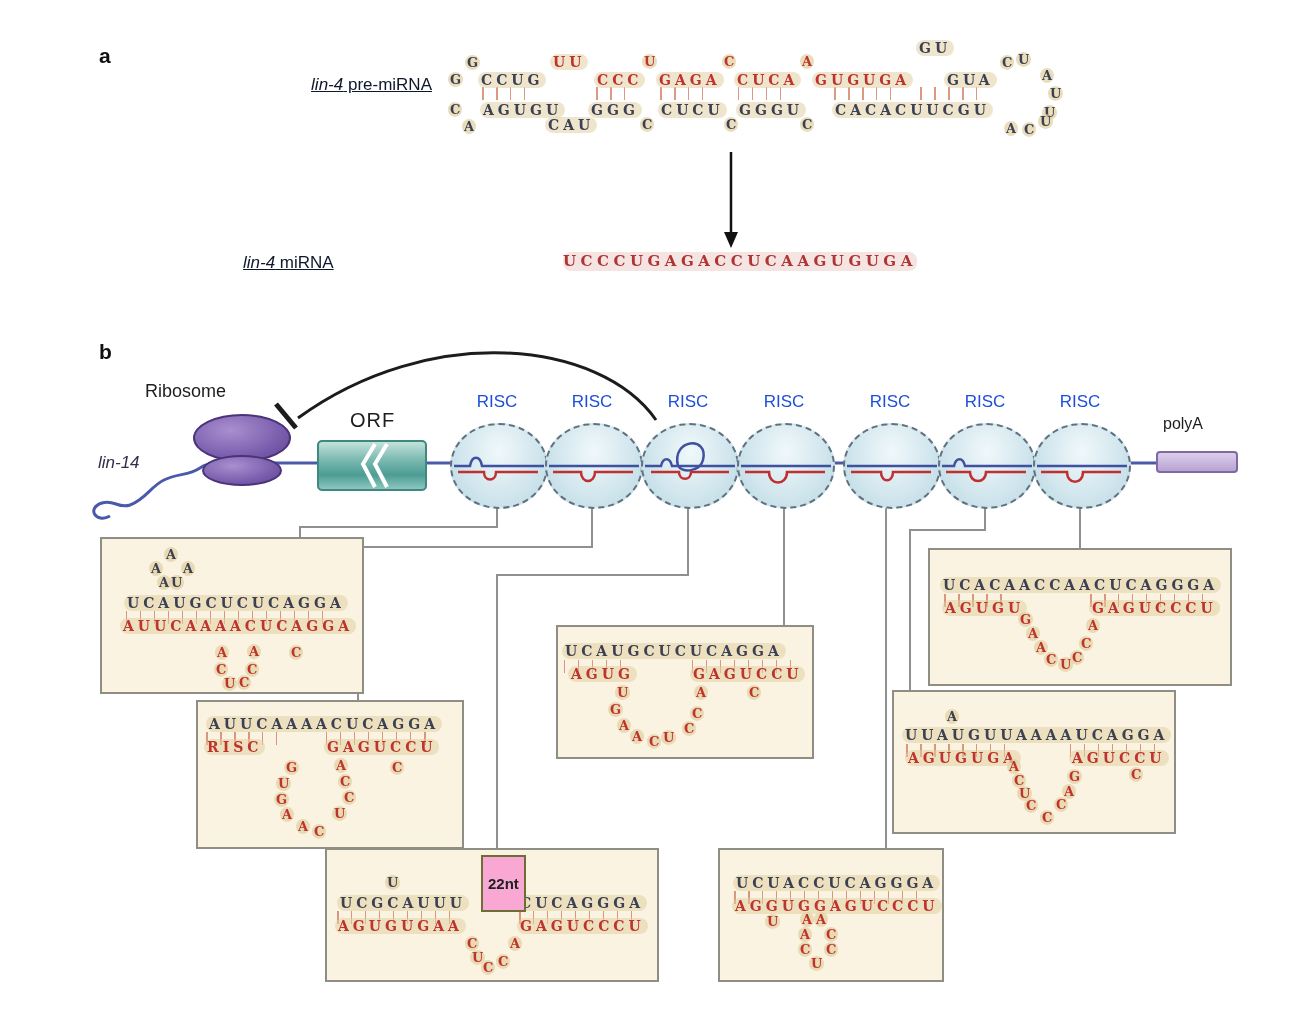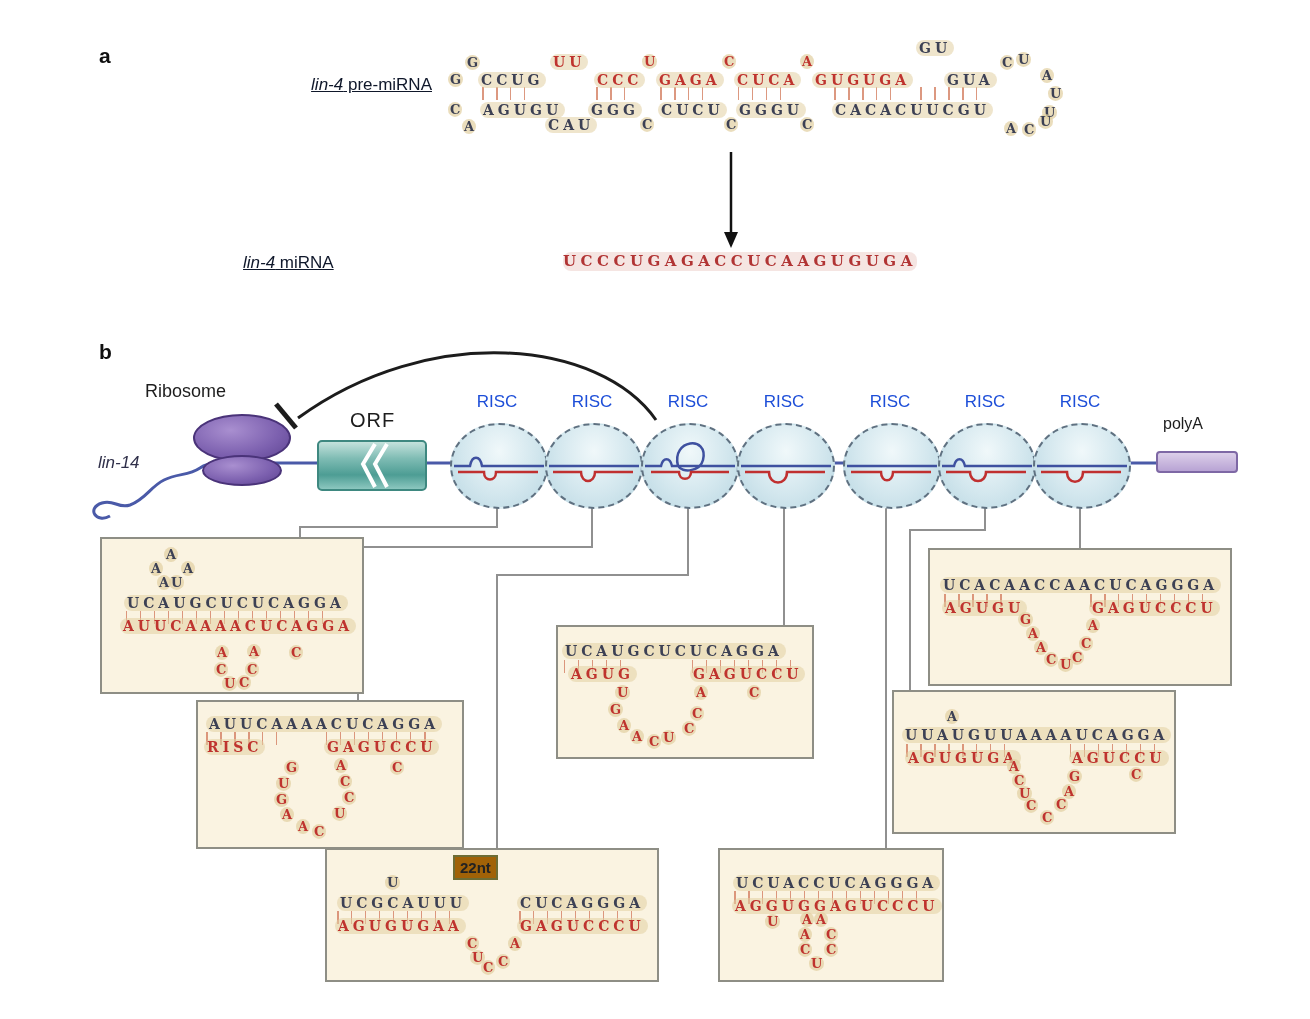--- a/index.html
+++ b/index.html
@@ -14,22 +14,22 @@
       letter-spacing:4px;white-space:pre;line-height:1;padding:1px 3px;border-radius:8px;
       background:rgba(226,208,162,0.55);}
   
   .sl{position:absolute;font-family:"DejaVu Serif",serif;font-weight:bold;font-size:13px;
       line-height:1;padding:1px 2px;border-radius:50%;background:rgba(226,208,162,0.72);}
   .dk{color:#3c4054;}
   .rd{color:#bf332e;}
   .tick{position:absolute;height:13px;
       background:repeating-linear-gradient(90deg, rgba(214,134,106,0.85) 0 1.5px, transparent 1.5px 14px);}
   .seq-box{position:absolute;background:#faf3e1;border:2px solid #8e8e85;}
-  .nt-tag{position:absolute;background:#a16207;border:2px solid #6d6d35;font-weight:bold;
-      font-size:15px;color:#222;padding:0 5px;line-height:1.4;}
+  .nt-tag{position:absolute;background:#f9a8d4;border:2px solid #6d6d35;font-weight:bold;
+      font-size:15px;color:#222;padding:16px 5px;line-height:1.4;margin-left:28px;}
   .risc-bubble{position:absolute;width:94px;height:82px;border-radius:50%;
       border:2px dashed #5f7181;
       background:radial-gradient(ellipse at 50% 32%, #f0f8fa 0%, #d3e7ee 55%, #b9d7e2 100%);}
   .risc-label{position:absolute;font-size:17px;color:#1d4ed8;transform:translateX(-50%);}
   .mirna-seq{position:absolute;font-family:"DejaVu Serif",serif;font-weight:bold;font-size:15px;
       letter-spacing:4.5px;color:#b13434;background:rgba(231,190,182,0.40);border-radius:8px;
       padding:2px 0;line-height:1;}
   .ribo{position:absolute;border:2px solid #4a3379;border-radius:50%;
       background:radial-gradient(ellipse at 38% 32%, #a98fd0 0%, #7b5fae 60%, #5d4390 100%);}
   .orf-box{position:absolute;left:317px;top:440px;width:106px;height:47px;border-radius:5px;

